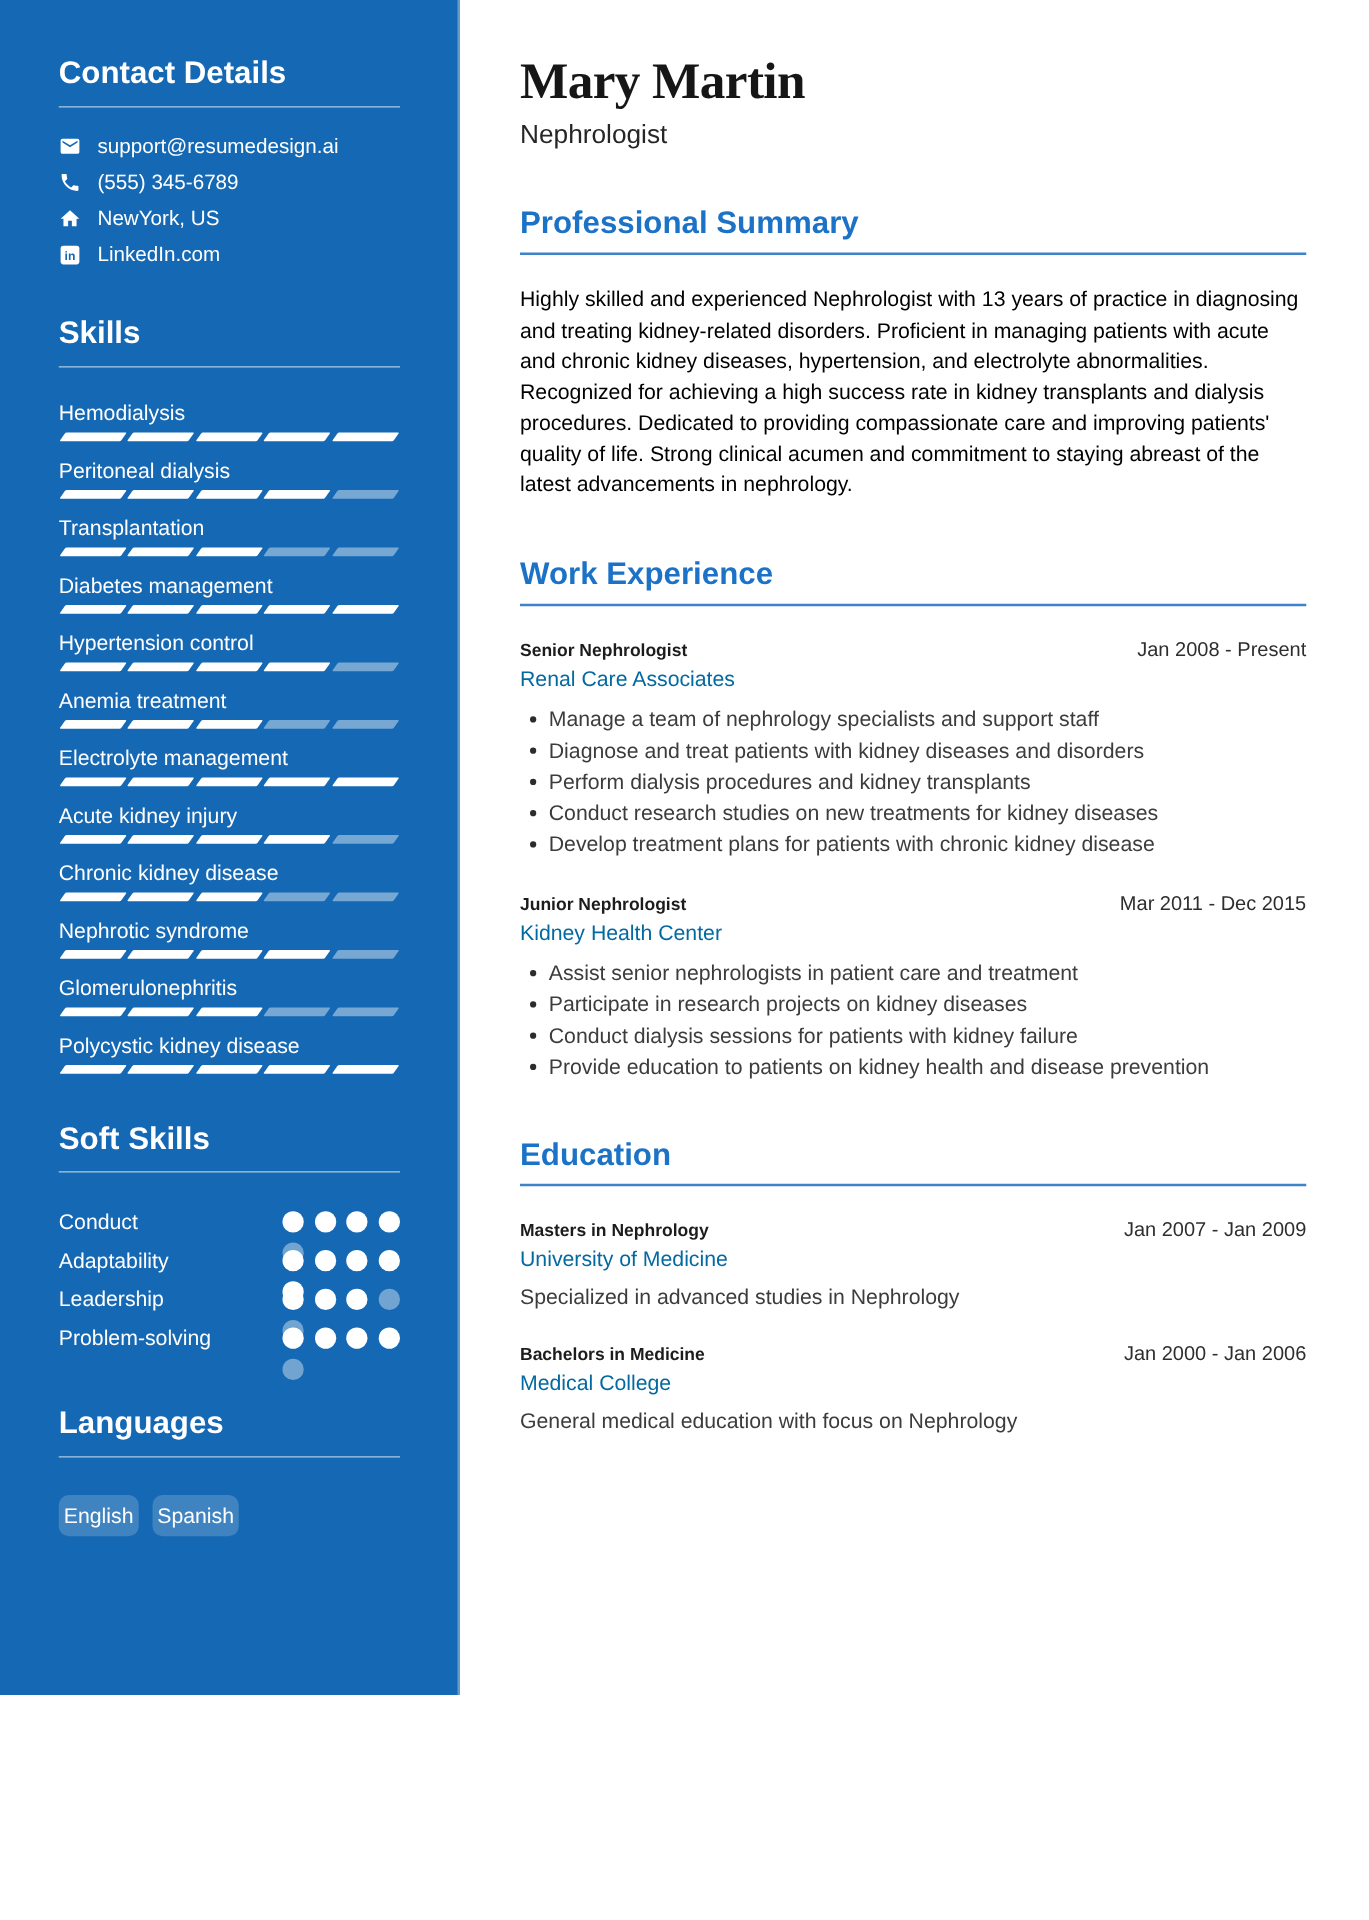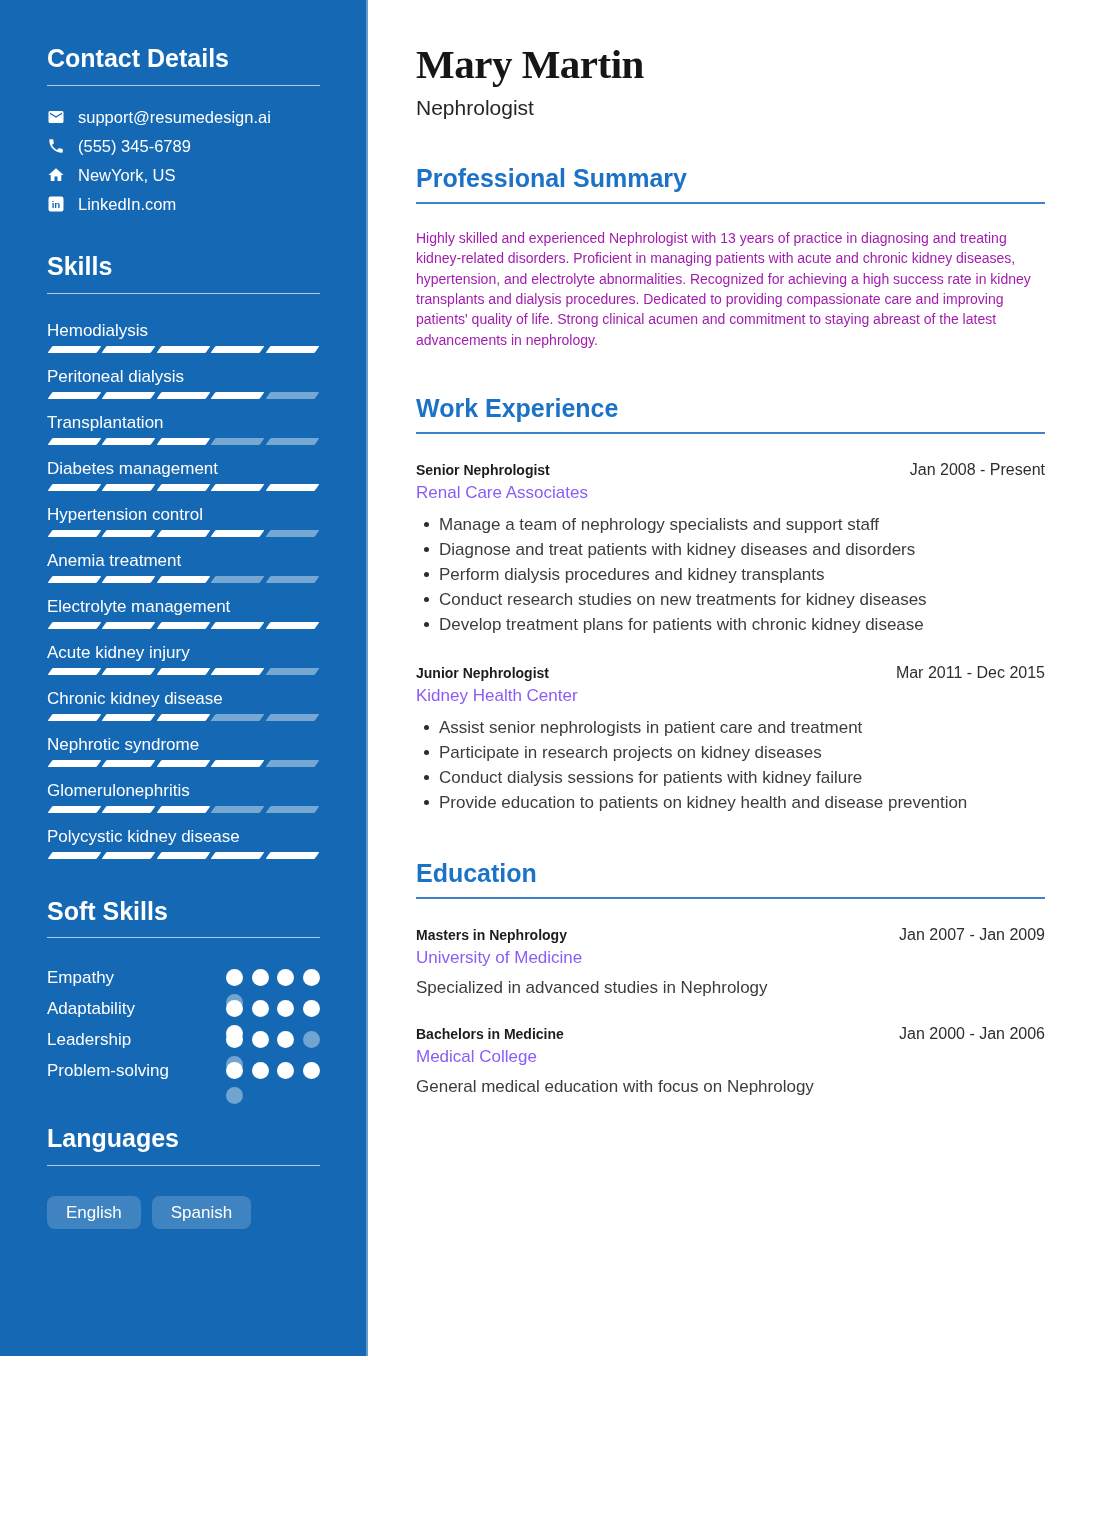--- a/index.html
+++ b/index.html
@@ -30,35 +30,35 @@
 
   .soft-list{margin-top:24px;}
   .soft-row{position:relative;height:31px;}
   .soft-label{font-size:17px;line-height:31px;}
   .dots{position:absolute;right:0;top:7px;width:94px;display:flex;flex-wrap:wrap;
         column-gap:8.5px;row-gap:8px;}
   .dot{width:17px;height:17px;border-radius:50%;background:rgba(255,255,255,0.4);}
   .dot.on{background:#fff;}
 
   .pills{margin-top:30px;display:flex;gap:11px;}
-  .pill{background:rgba(255,255,255,0.18);border-radius:8px;padding:8px 19px;font-size:17px;line-height:1;}
+  .pill{background:rgba(255,255,255,0.18);border-radius:8px;padding:8px 4px;font-size:17px;line-height:1;}
 
   
   .main{position:absolute;left:416px;right:50px;top:0;}
   .name{font-size:41px;font-weight:700;color:#161616;margin:42px 0 0;letter-spacing:-0.5px;line-height:1.1;font-family:Liberation Serif, serif;}
   .role{font-size:21px;color:#262626;margin-top:9px;}
   .mh{color:#1b72c6;font-size:25px;font-weight:700;margin:44px 0 0;padding-bottom:9px;
       border-bottom:2px solid #3e82c8;line-height:1.15;}
-  .summary-text{font-size:14px;line-height:1.455;color:#a21caf;margin:24px 0 0;}
+  .summary-text{font-size:17px;line-height:1.455;color:#000000;margin:24px 0 0;}
 
   .job{margin-top:27px;}
   .job-head{display:flex;justify-content:space-between;align-items:baseline;}
   .job-title{font-size:14px;font-weight:700;color:#1c1c1c;margin:0;}
   .job-dates{font-size:16px;color:#2e2e2e;white-space:nowrap;}
-  .job-company{font-size:17px;color:#8b5cf6;margin-top:4px;}
+  .job-company{font-size:17px;color:#0369a1;margin-top:4px;}
   .job-bullets{margin:9px 0 0;padding:0 0 0 8px;list-style:none;}
   .job-bullets li{font-size:17px;line-height:25px;color:#3c3c3c;position:relative;padding-left:15px;}
   .job-bullets li::before{content:'';position:absolute;left:0;top:10px;width:5px;height:5px;
                           border-radius:50%;background:#2c2c2c;}
   .edu-note{font-size:17px;color:#3c3c3c;margin-top:10px;}
 </style>
 </head>
 <body>
 
 <div class="page">
@@ -229,21 +229,21 @@
               <span class="seg on"></span>
             </div>
           </div>
         </div>
     </section>
 
     <section class="side-sec">
       <h2 class="side-h2">Soft Skills</h2>
       <div class="rule"></div>
       <div class="soft-list" id="soft-skills-list">
-          <div class="soft-row"><span class="soft-label">Empathy</span><span class="dots">
+          <div class="soft-row"><span class="soft-label">Conduct</span><span class="dots">
               <span class="dot on"></span>
               <span class="dot on"></span>
               <span class="dot on"></span>
               <span class="dot on"></span>
               <span class="dot"></span>
             </span></div>
           <div class="soft-row"><span class="soft-label">Adaptability</span><span class="dots">
               <span class="dot on"></span>
               <span class="dot on"></span>
               <span class="dot on"></span>

